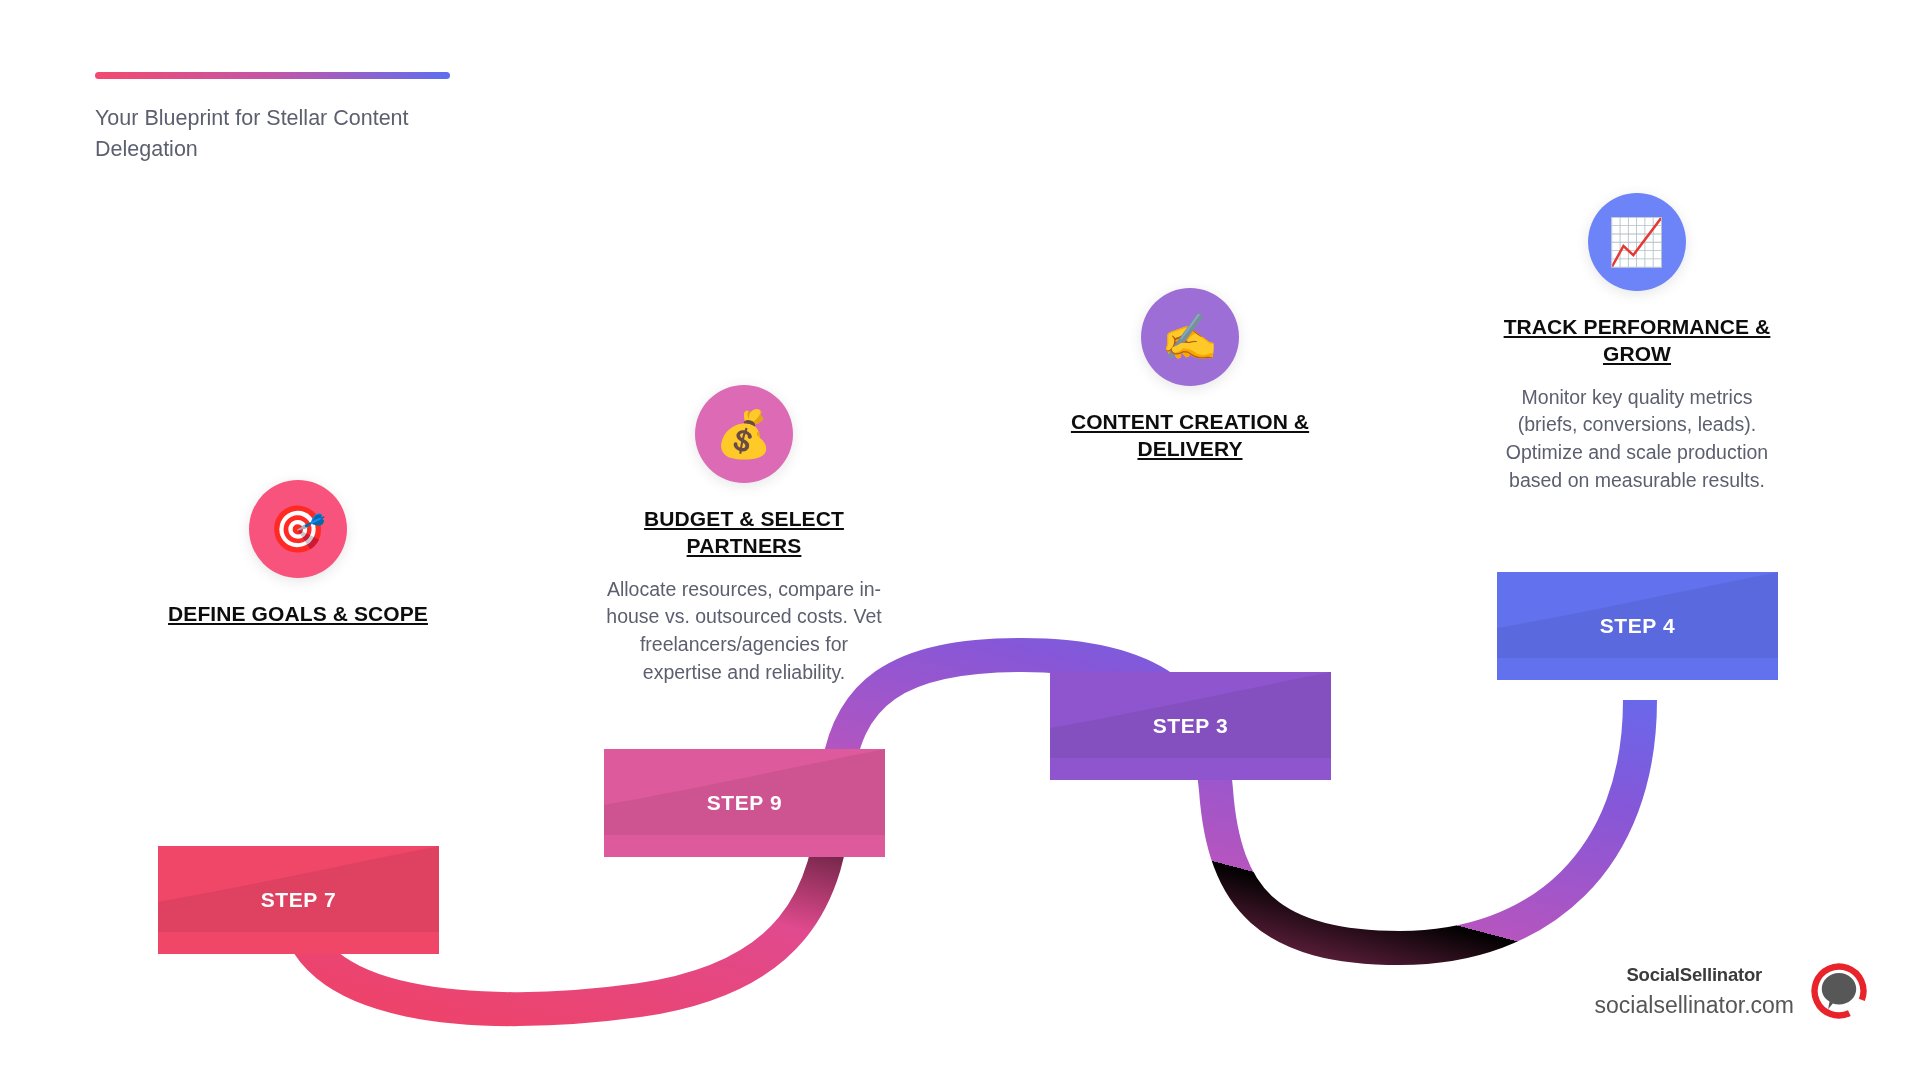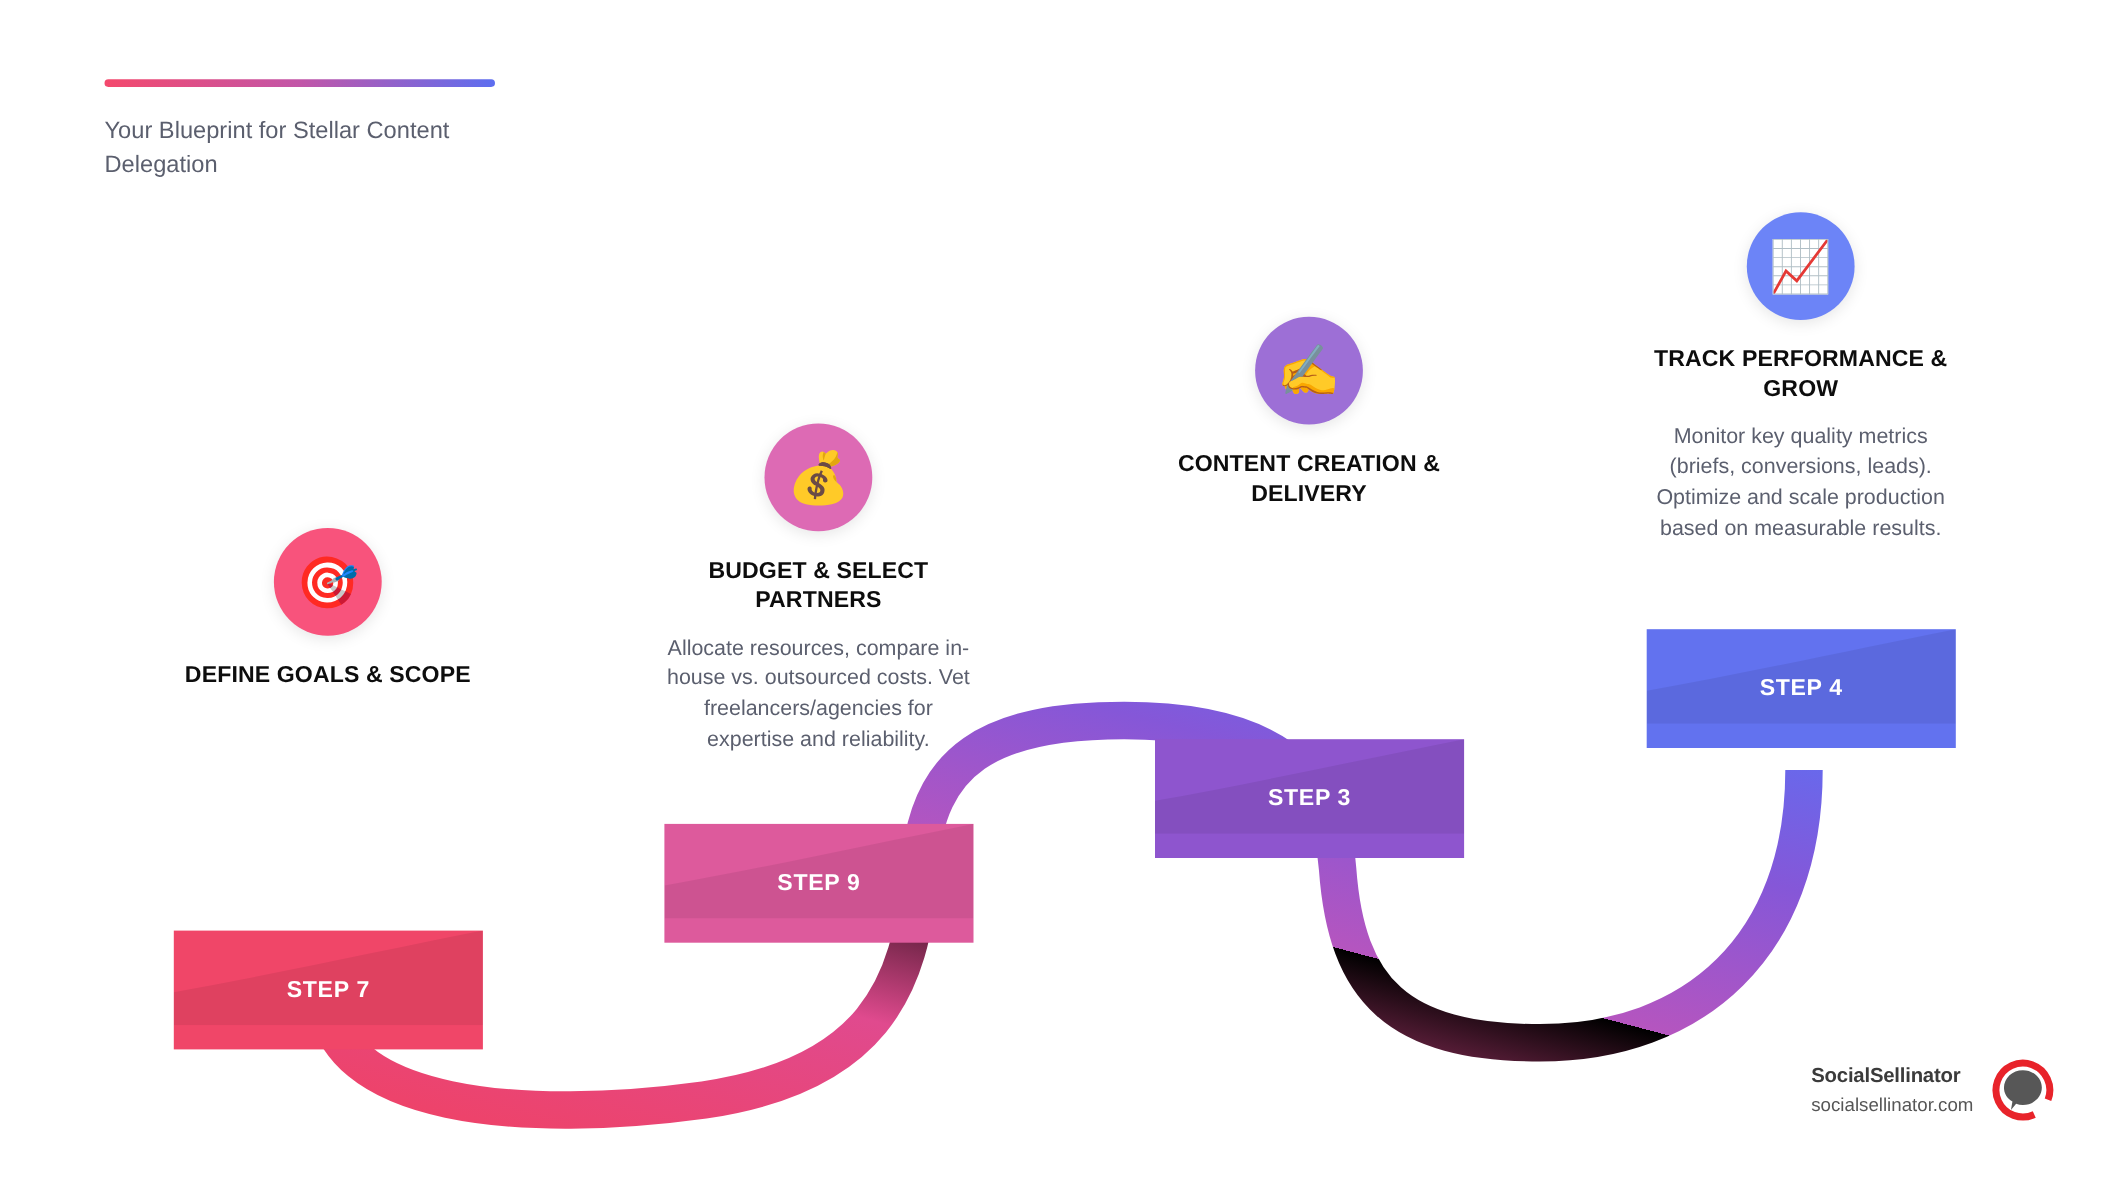--- a/index.html
+++ b/index.html
@@ -75,20 +75,21 @@
     line-height: 1;
     box-shadow: 0 3px 14px rgba(0,0,0,0.10);
   }
   .step-title {
     margin-top: 22px;
     font-size: 21px;
     font-weight: bold;
     color: #0d0d0d;
     line-height: 1.3;
     letter-spacing: 0.1px;
+    text-decoration: underline;
   }
   .step-desc {
     margin-top: 16px;
     font-size: 19.5px;
     color: #5b5f6e;
     line-height: 1.43;
     padding: 0 4px;
   }
   .step-banner {
     position: absolute;
@@ -116,30 +117,30 @@
 
   
   #brand {
     position: absolute;
     right: 52px;
     bottom: 60px;
     display: flex;
     align-items: center;
     gap: 16px;
   }
-  #brand-text { text-align: left; }
+  #brand-text { text-align: center; }
   #brand-name {
     font-size: 18.5px;
     font-weight: bold;
     color: #3b3b3b;
     letter-spacing: -0.2px;
   }
   #brand-url {
     margin-top: 6px;
-    font-size: 17px;
+    font-size: 23px;
     color: #565656;
   }
   #brand-logo { width: 58px; height: 58px; }
 </style>
 </head>
 <body>
 
 <svg id="ribbon" viewBox="0 0 1920 1080" preserveAspectRatio="none">
   <defs>
     <linearGradient id="ribGrad" x1="0" y1="1" x2="1" y2="0">

